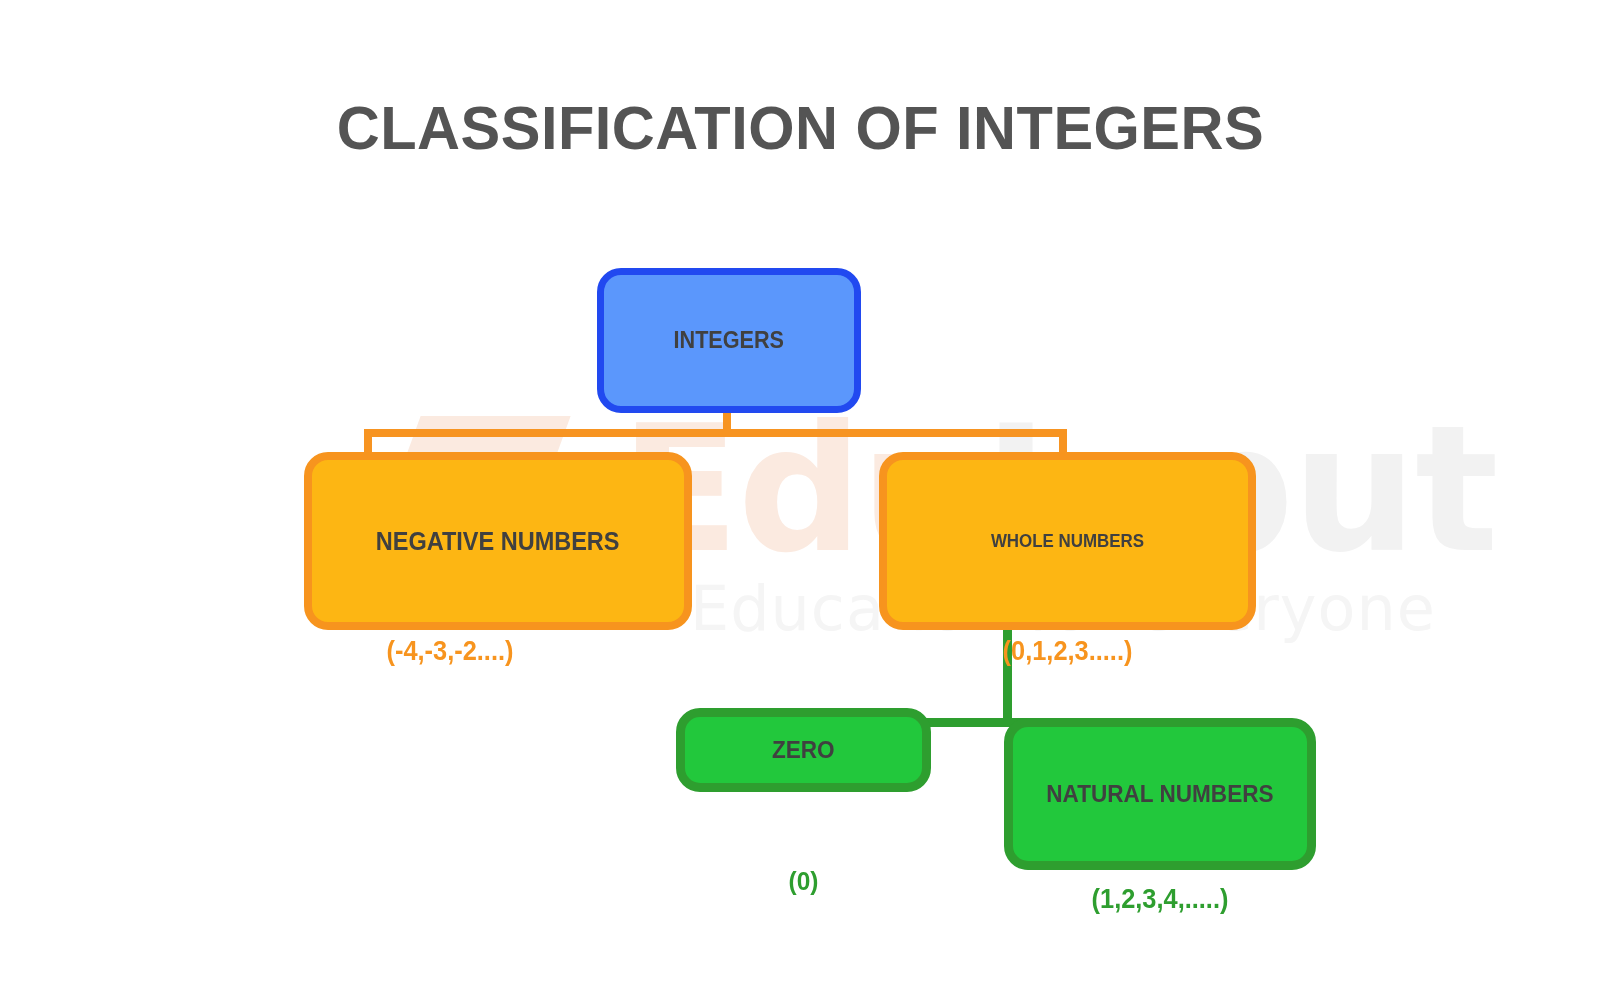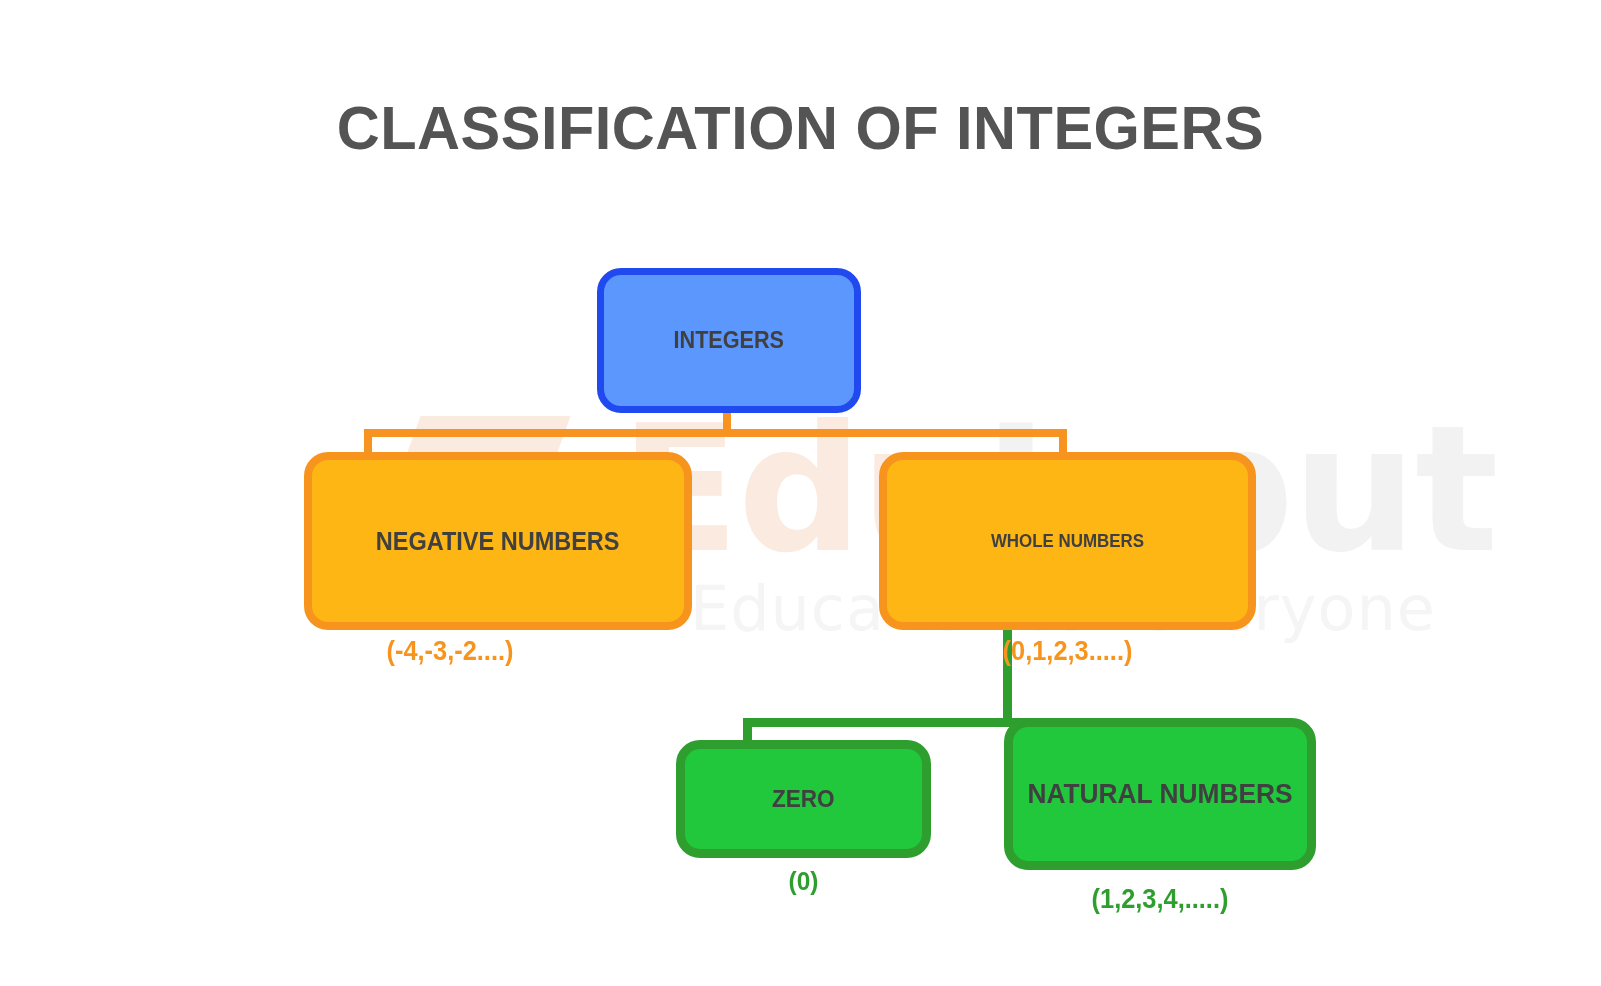--- a/index.html
+++ b/index.html
@@ -126,32 +126,32 @@
     margin-left: 48px;
   }
   #node-whole {
     left: 879px;  top: 452px;
     width: 377px; height: 178px;
     background: #fdb613;
     border: 8px solid #f7941e;
     font-size: 18px;
   }
   #node-zero {
-    left: 676px;  top: 740px;
-    width: 255px; height: 118px;
+    left: 676px;  top: 708px;
+    width: 255px; height: 84px;
     background: #22c83c;
     border: 9px solid #2e9e2f;
     font-size: 24px;
   }
   #node-natural {
     left: 1004px; top: 718px;
     width: 312px; height: 152px;
     background: #22c83c;
     border: 9px solid #2e9e2f;
-    font-size: 28px;
+    font-size: 24px;
   }
 
   
   .caption {
     position: absolute;
     z-index: 4;
     font-family: "Liberation Sans", sans-serif;
     font-weight: 700;
     white-space: nowrap;
     text-align: center;

